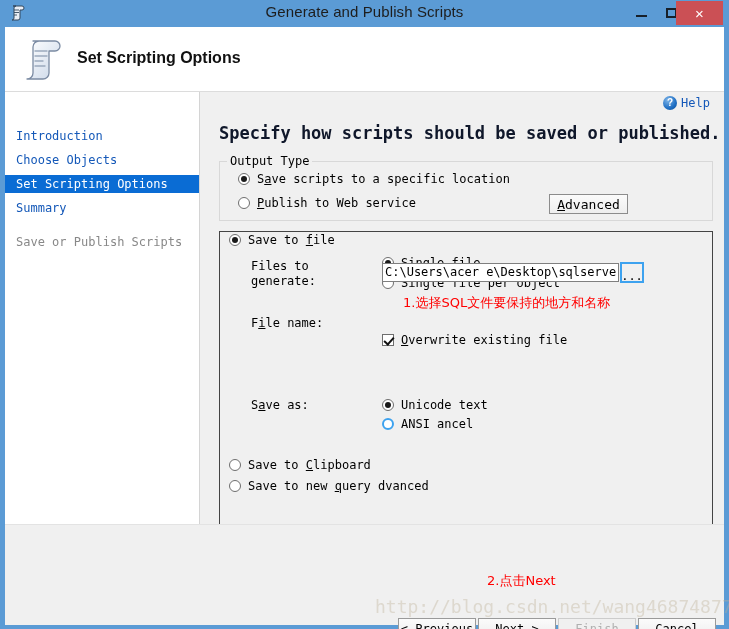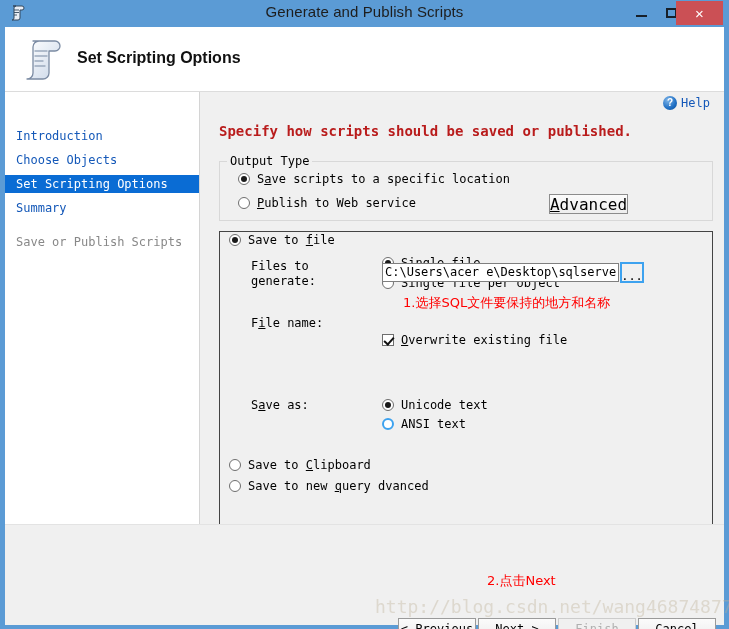--- a/index.html
+++ b/index.html
@@ -163,23 +163,23 @@
     align-items: center;
     justify-content: center;
     font-family: "Liberation Sans", sans-serif;
     line-height: 1;
   }
 
   #intro-text {
     position: absolute;
     left: 19px; top: 31px;
     font-family: "DejaVu Sans Mono", monospace;
-    font-size: 14px;
+    font-size: 17px;
     font-weight: bold;
-    color: #b91c1c;
+    color: #0f172a;
     white-space: nowrap;
   }
 
   
   .groupbox {
     position: absolute;
     box-sizing: border-box;
     background: #f0f0f0;
   }
   #gb-output {
@@ -262,21 +262,21 @@
     white-space: nowrap;
   }
 
   
   .btn {
     position: absolute;
     box-sizing: border-box;
     background: linear-gradient(#fbfbfb, #eeeeee);
     border: 1px solid #8c8c8c;
     font-family: "DejaVu Sans Mono", monospace;
-    font-size: 16px;
+    font-size: 13px;
     color: #000000;
     display: flex;
     align-items: center;
     justify-content: center;
     white-space: nowrap;
   }
 
   #btn-advanced {
     left: 349px; top: 102px;
     width: 79px; height: 20px;
@@ -474,21 +474,21 @@
       </div>
 
       <div class="plain-label" style="left:51px; top:306px;"><span>S</span><span class="mn">a</span><span>ve as:</span></div>
 
       <div class="radio-row" style="left:182px; top:306px;">
         <span class="radio checked"></span>
         <span>Unicode text</span>
       </div>
       <div class="radio-row" style="left:182px; top:325px;">
         <span class="radio focusring"></span>
-        <span>ANSI text</span>
+        <span>ANSI ancel</span>
       </div>
 
       <div class="radio-row" style="left:29px; top:366px;">
         <span class="radio"></span>
         <span><span>Save to </span><span class="mn">C</span><span>lipboard</span></span>
       </div>
       <div class="radio-row" style="left:29px; top:387px;">
         <span class="radio"></span>
         <span><span>Save to new </span><span class="mn">q</span><span>uery dvanced</span></span>
       </div>

